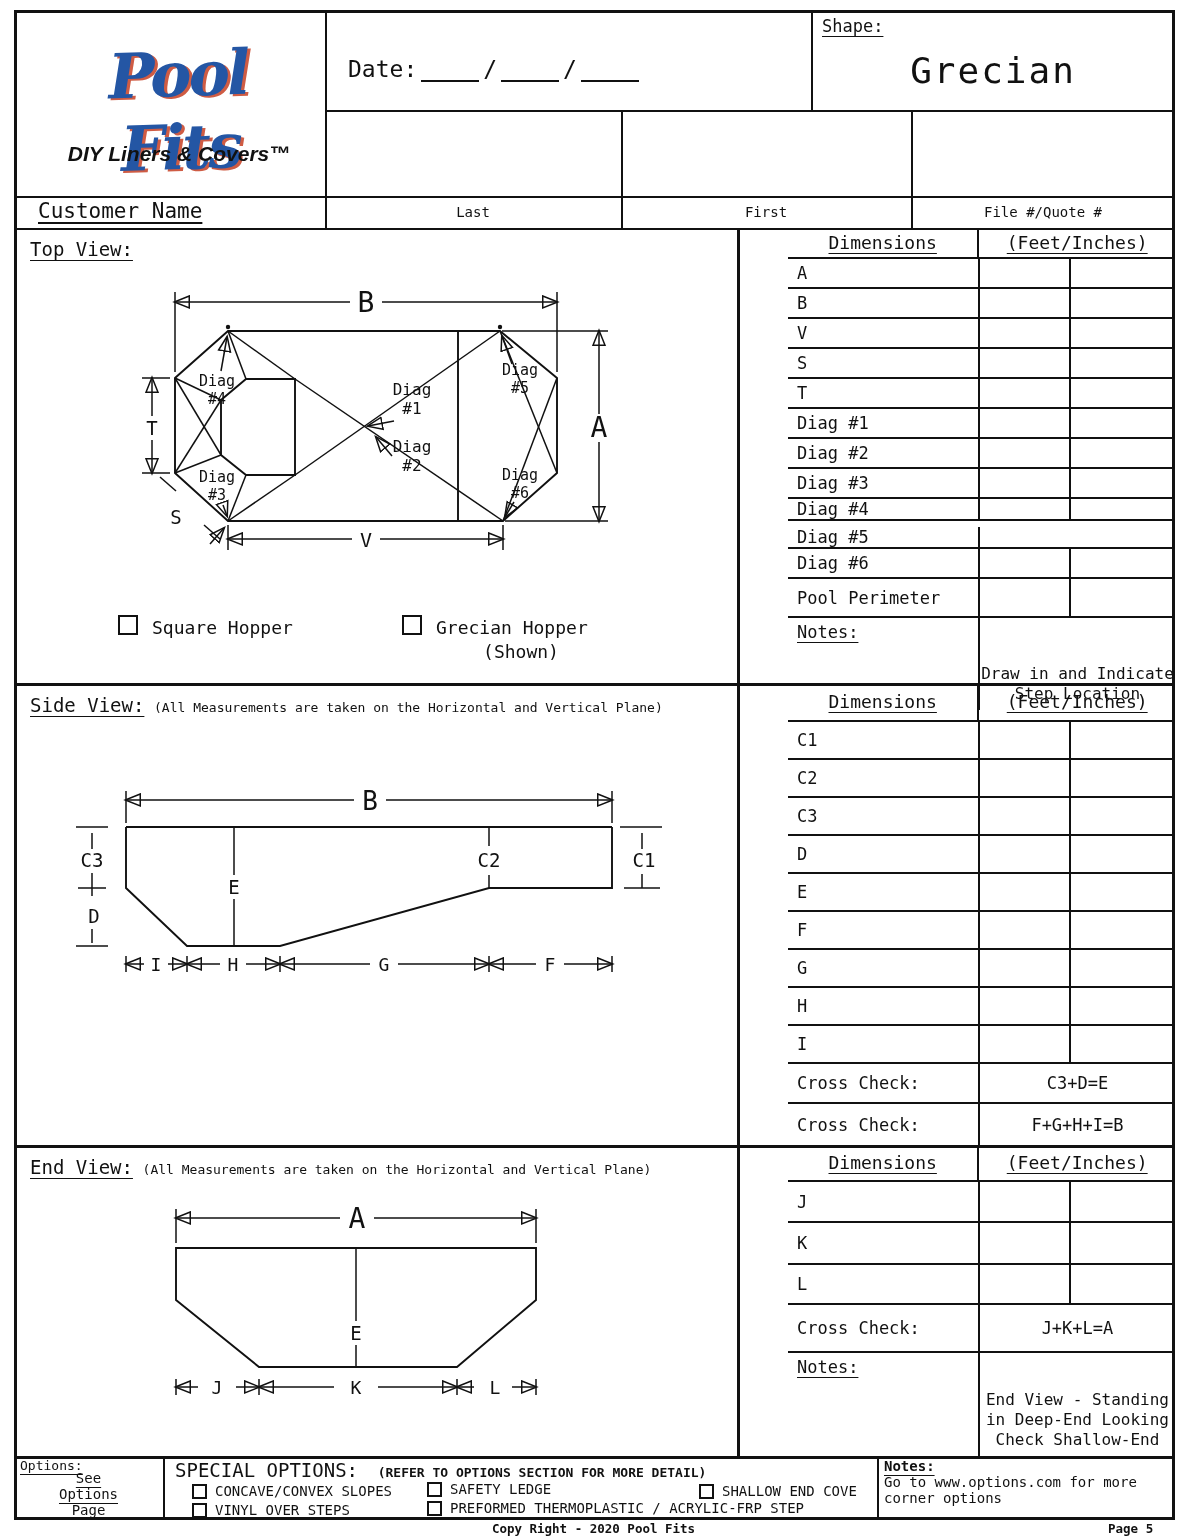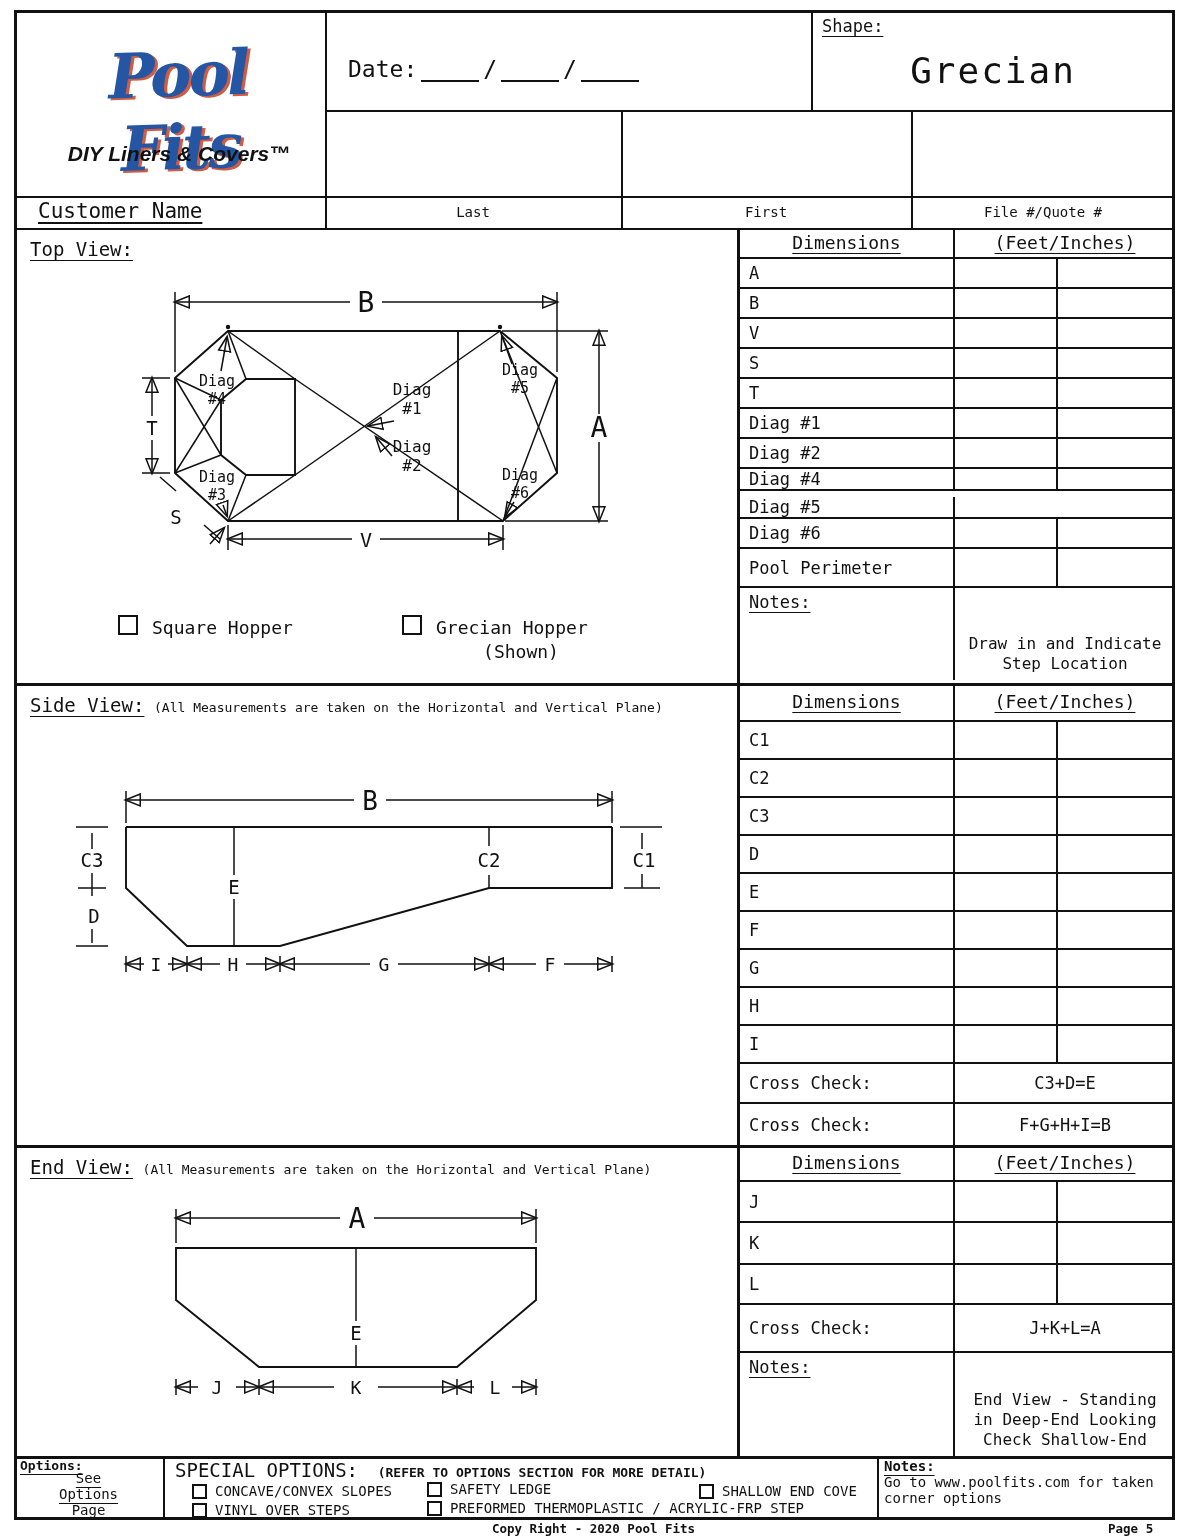--- a/index.html
+++ b/index.html
@@ -18,21 +18,21 @@
     font-size:62px;letter-spacing:-3px;transform:rotate(-2deg);}
   .logo-tag{position:absolute;left:40px;top:142px;width:278px;text-align:center;
     font-family:"Liberation Sans",sans-serif;font-style:italic;font-weight:bold;
     font-size:21px;color:#111;}
   
   .dateline{position:absolute;left:348px;top:48px;display:flex;align-items:flex-end;
     font-size:23px;height:34px;}
   .blank{display:inline-block;width:58px;border-bottom:2px solid #111;height:26px;margin:0 4px;}
   
   .dimtable{position:absolute;left:740px;width:435px;display:flex;flex-direction:column;box-sizing:border-box;}
-  .trow{display:flex;box-sizing:border-box;border-bottom:2px solid #111;}
+  .trow{display:flex;box-sizing:border-box;border-bottom:2px solid #111;margin-left:48px;}
   .trow.last{border-bottom:none;}
   .thead-cell{box-sizing:border-box;display:flex;align-items:center;justify-content:center;
     font-size:18px;text-decoration:underline;text-underline-offset:4px;}
   .tlabel{box-sizing:border-box;width:215px;border-right:2px solid #111;
     font-size:17px;display:flex;align-items:center;padding-left:9px;}
   .tv1{box-sizing:border-box;width:103px;border-right:2px solid #111;}
   .tv2{box-sizing:border-box;width:117px;}
   .tvalue-wide{box-sizing:border-box;width:220px;display:flex;align-items:center;
     justify-content:center;font-size:17px;}
   .notes-left{box-sizing:border-box;width:215px;border-right:2px solid #111;
@@ -220,20 +220,25 @@
     <div class="trow" style="height:30px;">
         <div class="tlabel">Diag #1</div>
         <div class="tv1"></div>
         <div class="tv2"></div>
       </div>
     <div class="trow" style="height:30px;">
         <div class="tlabel">Diag #2</div>
         <div class="tv1"></div>
         <div class="tv2"></div>
       </div>
+    <div class="trow" style="height:30px;">
+        <div class="tlabel">Diag #3</div>
+        <div class="tv1"></div>
+        <div class="tv2"></div>
+      </div>
     <div class="trow" style="height:22px;">
         <div class="tlabel">Diag #4</div>
         <div class="tv1"></div>
         <div class="tv2"></div>
       </div>
     <div class="trow" style="height:28px;align-items:flex-end;">
         <div class="tlabel">Diag #5</div>
         <div class="tv1"></div>
         <div class="tv2"></div>
       </div>
@@ -452,21 +457,21 @@
         <span>End View - Standing</span>
         <span>in Deep-End Looking</span>
         <span>Check Shallow-End</span>
       </div>
     </div>
   </div>
 
   <div class="vline" style="left:163px;top:1456px;width:2px;height:64px;"></div>
   <div class="vline" style="left:877px;top:1456px;width:2px;height:64px;"></div>
 
-  <div class="abs und" style="left:20px;top:1458px;font-size:13px;font-weight:bold;text-align:center;">Options:</div>
+  <div class="abs und" style="left:20px;top:1458px;font-size:13px;font-weight:normal;text-align:center;">Options:</div>
   <div class="abs cntr" style="left:14px;top:1470px;width:149px;font-size:14px;line-height:16px;">
     <div class="und">See</div>
     <div class="und">Options</div>
     <div class="und">Page</div>
   </div>
 
   <div class="abs" style="left:175px;top:1459px;">
     <span style="font-size:19px;">SPECIAL OPTIONS:</span>
     <span style="font-size:13px;font-weight:bold;margin-left:10px;">(REFER TO OPTIONS SECTION FOR MORE DETAIL)</span>
   </div>
@@ -487,20 +492,20 @@
     <span class="fo-box"></span>
     <span class="fo-label">VINYL OVER STEPS</span>
   </div>
   <div class="fo-item" style="left:427px;top:1500px;">
     <span class="fo-box"></span>
     <span class="fo-label">PREFORMED THERMOPLASTIC / ACRYLIC-FRP STEP</span>
   </div>
 
   <div class="abs und" style="left:884px;top:1458px;font-size:14px;font-weight:bold;">Notes:</div>
   <div class="abs foot-small" style="left:884px;top:1474px;width:288px;line-height:16px;">
-    <div>Go to www.poolfits.com for taken</div>
+    <div>Go to www.options.com for more</div>
     <div>corner options</div>
   </div>
 
   <div class="abs cntr" style="left:0;top:1521px;width:1187px;font-size:12.5px;font-weight:bold;">Copy Right - 2020 Pool Fits</div>
   <div class="abs" style="left:1108px;top:1521px;font-size:12.5px;font-weight:bold;">Page 5</div>
 
 </div>
 
 </body></html>

